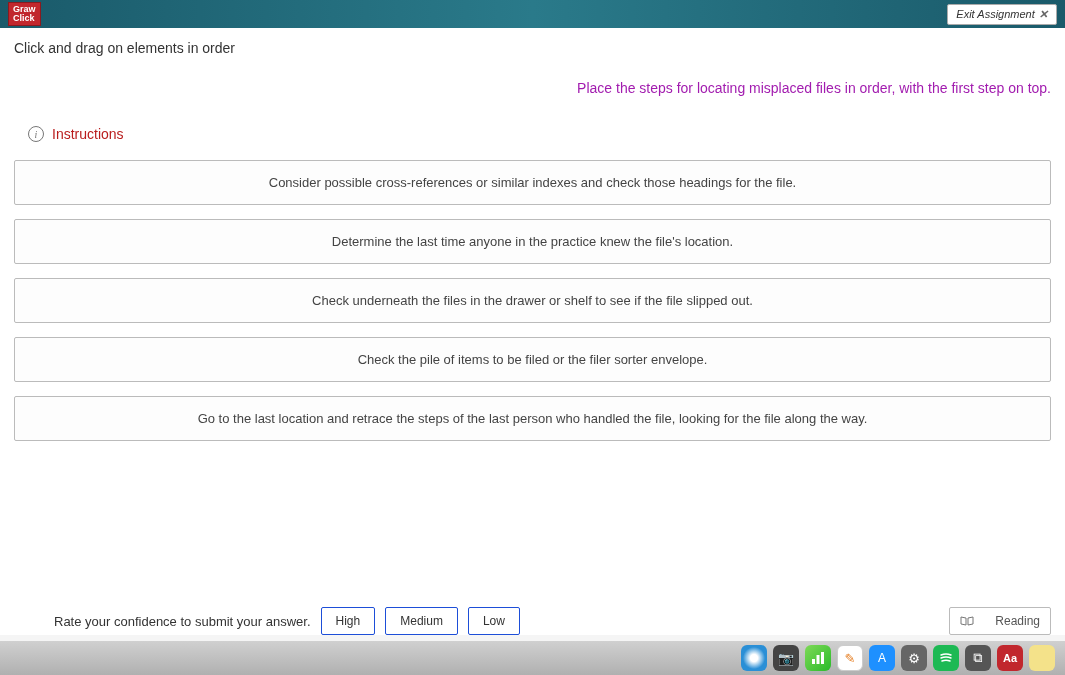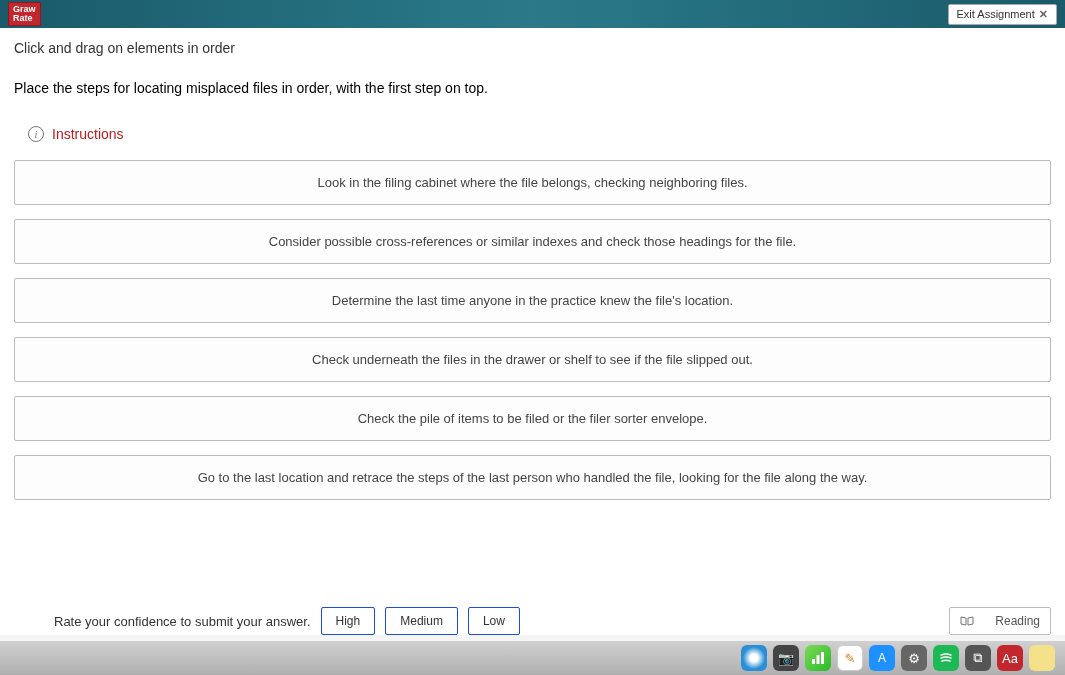--- a/index.html
+++ b/index.html
@@ -31,37 +31,39 @@
 .exit-btn {
   background: #fff;
   border: 1px solid #aaa;
   color: #333;
   font-size: 11px;
   padding: 3px 8px;
   border-radius: 2px;
   display: flex;
   align-items: center;
   gap: 4px;
+  font-style: italic;
 }
 .exit-btn .x { font-weight: bold; color: #666; }
 .content {
   background: #fff;
   padding: 12px 14px 0 14px;
   height: calc(100% - 28px - 40px);
   overflow: hidden;
 }
 .instr-line1 {
   font-size: 14px;
   color: #333;
   margin-bottom: 24px;
 }
 .instr-line2 {
   font-size: 14px;
-  color: #000000;
+  color: #a21caf;
   margin-bottom: 30px;
+  text-align: right;
 }
 .instructions-header {
   display: flex;
   align-items: center;
   gap: 8px;
   margin-bottom: 18px;
   margin-left: 14px;
 }
 .info-icon {
   width: 16px;
@@ -167,48 +169,47 @@
   color: #fff;
 }
 .di-safari { background: radial-gradient(circle, #fff 20%, #2a8fd6 60%); }
 .di-camera { background: #444; }
 .di-stats { background: linear-gradient(135deg, #7ed957, #2abb2a); }
 .di-edit { background: #fff; border:1px solid #ccc; color:#e67e22; }
 .di-appstore { background: #1e90ff; }
 .di-settings { background: #666; }
 .di-spotify { background: #1db954; }
 .di-share { background: #555; }
-.di-aa { background: #c1272d; font-size:13px; font-weight:normal;text-align:center; }
+.di-aa { background: #c1272d; font-size:11px; font-weight:bold;text-align:center; }
 .di-notes { background: #f4e28a; }
 </style>
 </head>
 <body>
 
 <div class="topbar">
   <div class="logo">
     <div>Graw</div>
-    <div>Rate</div>
+    <div>Click</div>
   </div>
   <button class="exit-btn">
     <span>Exit Assignment</span>
     <span class="x">✕</span>
   </button>
 </div>
 
 <div class="content">
   <div class="instr-line1">Click and drag on elements in order</div>
   <div class="instr-line2">Place the steps for locating misplaced files in order, with the first step on top.</div>
 
   <div class="instructions-header">
     <span class="info-icon">i</span>
     <span class="instructions-label">Instructions</span>
   </div>
 
   <div class="drag-list">
-    <div class="drag-item">Look in the filing cabinet where the file belongs, checking neighboring files.</div>
     <div class="drag-item">Consider possible cross-references or similar indexes and check those headings for the file.</div>
     <div class="drag-item">Determine the last time anyone in the practice knew the file's location.</div>
     <div class="drag-item">Check underneath the files in the drawer or shelf to see if the file slipped out.</div>
     <div class="drag-item">Check the pile of items to be filed or the filer sorter envelope.</div>
     <div class="drag-item">Go to the last location and retrace the steps of the last person who handled the file, looking for the file along the way.</div>
   </div>
 </div>
 
 <div class="footer">
   <div class="rate-group">

